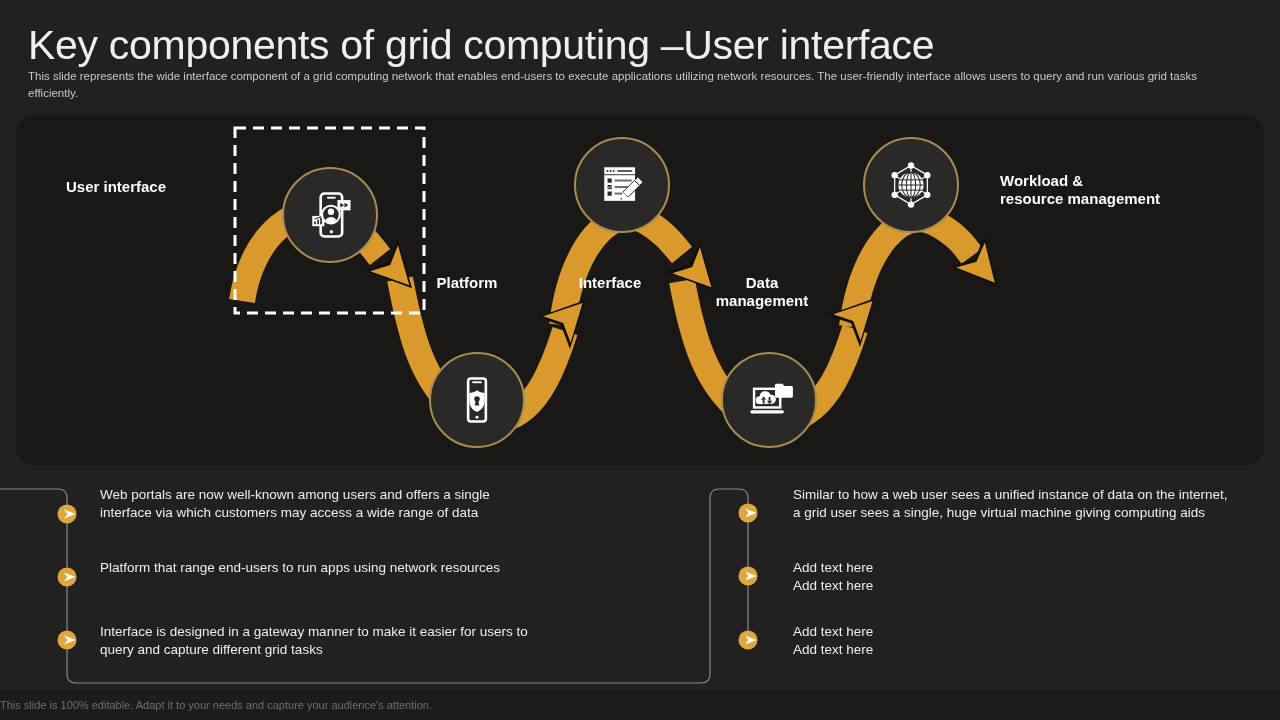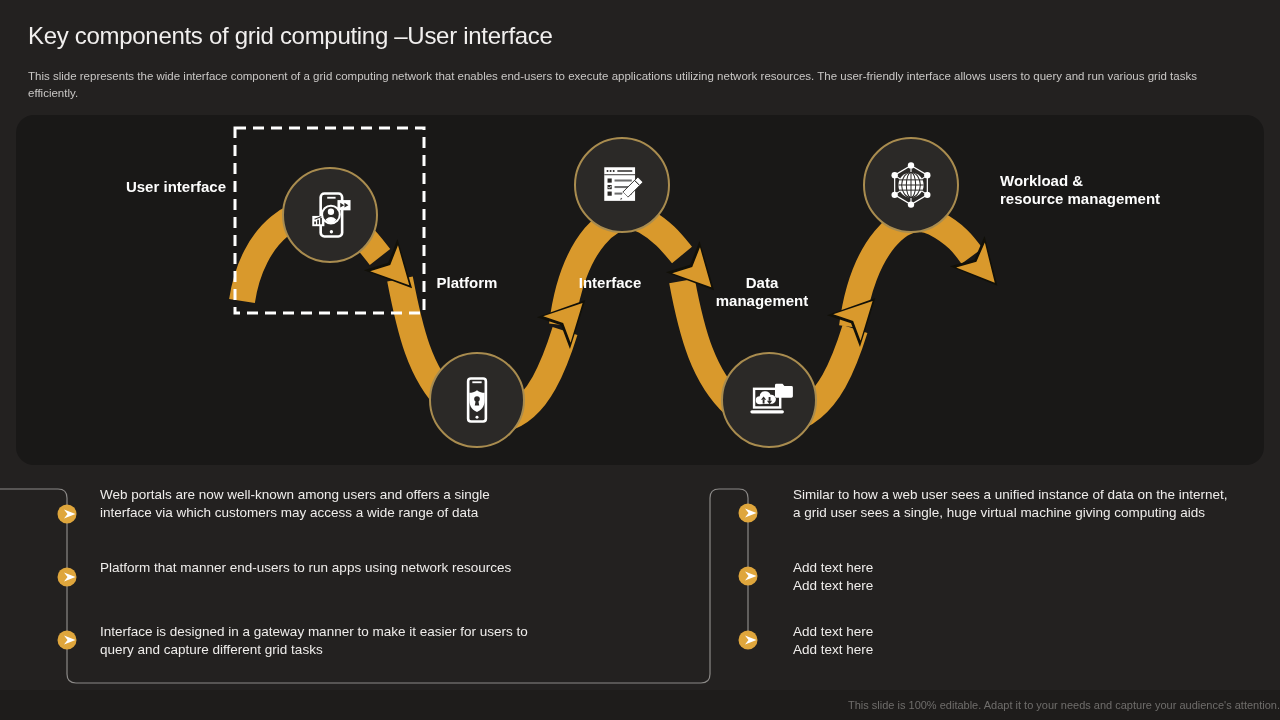--- a/index.html
+++ b/index.html
@@ -8,21 +8,21 @@
     background:#232120;
     font-family:"Liberation Sans", sans-serif;
     color:#efedeb;
     position:relative;
   }
   .slide { position:absolute; inset:0; }
 
   
   .title {
     position:absolute; left:28px; top:22px;
-    font-size:24px; font-weight:400; letter-spacing:-0.3px;
+    font-size:41px; font-weight:400; letter-spacing:-0.3px;
     color:#f1efee; white-space:nowrap;
   }
   .subtitle {
     position:absolute; left:28px; top:68px; width:1170px;
     font-size:11.5px; line-height:1.45; color:#c9c7c5;
   }
 
   
   .panel {
     position:absolute; left:16px; top:115px; width:1248px; height:350px;
@@ -32,41 +32,41 @@
   .panel svg.dashbox { position:absolute; left:0; top:0; z-index:4; pointer-events:none; }
   .node-circle {
     position:absolute; width:96px; height:96px; border-radius:50%;
     background:#2B2927; border:2px solid #a98c4f; z-index:3;
     display:flex; align-items:center; justify-content:center;
   }
   .node-label {
     position:absolute; z-index:5; font-size:15px; font-weight:bold; color:#fdfdfd;
     line-height:18px; white-space:pre-line;
   }
-  .lbl-ui        { left:50px;  top:63px;  width:160px; text-align:right; }
+  .lbl-ui        { left:50px;  top:63px;  width:160px; text-align:left; }
   .lbl-security  { left:391px; top:159px; width:120px; text-align:center; }
   .lbl-scheduler { left:534px; top:159px; width:120px; text-align:center; }
   .lbl-data      { left:691px; top:159px; width:110px; text-align:center; }
   .lbl-workload  { left:984px; top:57px;  width:210px; text-align:left; }
 
   
   .notes { position:absolute; left:0; top:470px; width:1060px; height:220px; }
   .notes svg.bracket { position:absolute; left:0; top:0; }
   .marker { position:absolute; width:28px; height:28px; z-index:2; }
   .note-text {
     position:absolute; width:445px; font-size:13.5px; line-height:18px;
     color:#efedeb; white-space:pre-line;
   }
   .col-left  .note-text { left:100px; }
   .col-right .note-text { left:793px; }
 
   
   .footer-bar {
     position:absolute; left:0; top:690px; width:1280px; height:30px;
-    background:#1e1c1b; text-align:right;
+    background:#1e1c1b; text-align:left;
   }
   .footer-bar span { display:inline-block; margin-top:9px; font-size:11px; color:#6f6d6b; }
 </style>
 </head>
 <body>
 
 <div class="slide">
 
   <div class="title">Key components of grid computing –User interface</div>
   <div class="subtitle">This slide represents the wide interface component of a grid computing network that enables end-users to execute applications utilizing network resources. The user-friendly interface allows users to query and run various grid tasks efficiently.</div>
@@ -240,21 +240,21 @@
     </div>
     <div class="marker" style="left:735px; top:157px;">
       <svg width="28" height="28">
           <circle cx="13" cy="13" r="9.5" fill="#DFA63C"></circle>
           <path d="M10,8.5 L21.5,13 L10,17.5 L13.5,13 Z" fill="#fff"></path>
         </svg>
     </div>
 
     <div class="col-left">
       <div class="note-text" style="top:16px;">Web portals are now well-known among users and offers a single interface via which customers may access a wide range of data</div>
-      <div class="note-text" style="top:89px;">Platform that manner end-users to run apps using network resources</div>
+      <div class="note-text" style="top:89px;">Platform that range end-users to run apps using network resources</div>
       <div class="note-text" style="top:153px;">Interface is designed in a gateway manner to make it easier for users to query and capture different grid tasks</div>
     </div>
 
     <div class="col-right">
       <div class="note-text" style="top:16px;">Similar to how a web user sees a unified instance of data on the internet, a grid user sees a single, huge virtual machine giving computing aids</div>
       <div class="note-text" style="top:89px;">Add text here
 Add text here</div>
       <div class="note-text" style="top:153px;">Add text here
 Add text here</div>
     </div>

